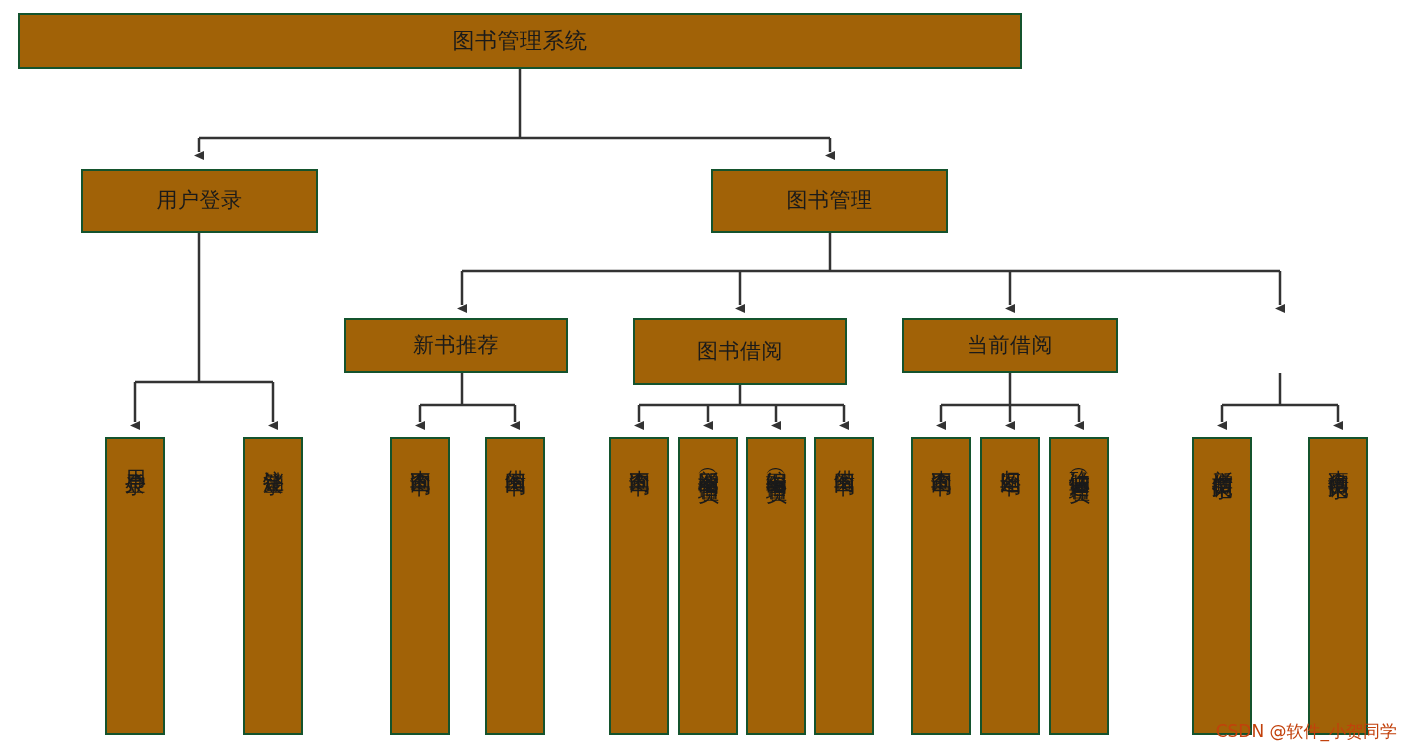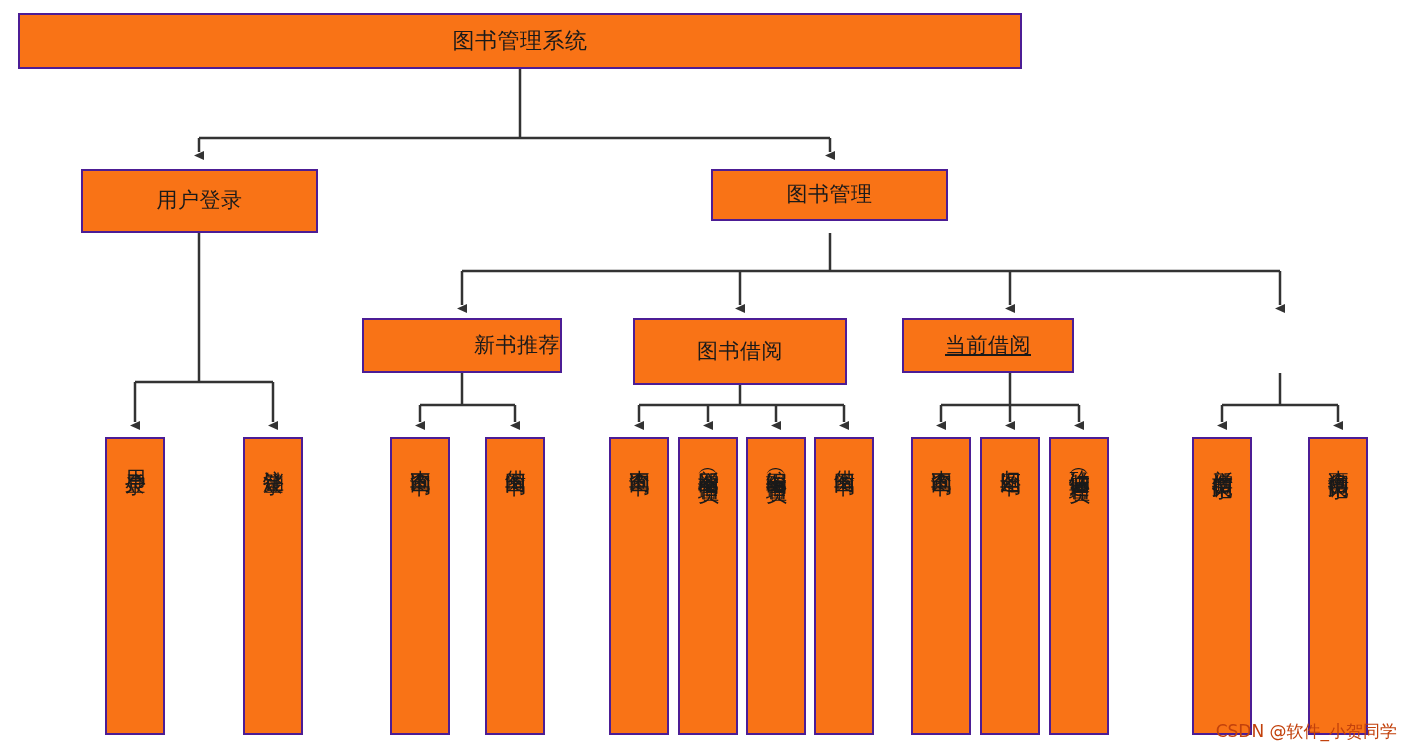--- a/index.html
+++ b/index.html
@@ -22,22 +22,22 @@
     position: absolute;
     left: 0;
     top: 0;
     width: 1405px;
     height: 747px;
     pointer-events: none;
   }
   .node {
     position: absolute;
     box-sizing: border-box;
-    background: #f97316;
-    border: 2px solid #4c1d95;
+    background: #a16207;
+    border: 2px solid #14532d;
     display: flex;
     align-items: center;
     justify-content: center;
     color: #1a1a1a;
   }
   .node .node-label {
     display: block;
     text-align: center;
     line-height: 1.22;
     white-space: pre;
@@ -128,31 +128,31 @@
     </g>
   </svg>
 
   <div class="node horiz root" style="left:18px; top:13px; width:1004px; height:56px;">
     <span class="node-label">图书管理系统</span>
   </div>
 
   <div class="node horiz" style="left:81px; top:169px; width:237px; height:64px;">
     <span class="node-label">用户登录</span>
   </div>
-  <div class="node horiz" style="left:711px; top:169px; width:237px; height:52px;">
+  <div class="node horiz" style="left:711px; top:169px; width:237px; height:64px;">
     <span class="node-label">图书管理</span>
   </div>
 
-  <div class="node horiz" style="left:362px; top:318px; width:200px; height:55px;justify-content:flex-end;">
+  <div class="node horiz" style="left:344px; top:318px; width:224px; height:55px;">
     <span class="node-label">新书推荐</span>
   </div>
   <div class="node horiz" style="left:633px; top:318px; width:214px; height:67px;">
     <span class="node-label">图书借阅</span>
   </div>
-  <div class="node horiz" style="left:902px; top:318px; width:172px; height:55px;text-decoration:underline;">
+  <div class="node horiz" style="left:902px; top:318px; width:216px; height:55px;">
     <span class="node-label">当前借阅</span>
   </div>
 
   <div class="node vert" style="left:105px; top:437px; width:60px; height:298px;">
     <span class="node-label">用户登录</span>
   </div>
   <div class="node vert" style="left:243px; top:437px; width:60px; height:298px;">
     <span class="node-label">注销登录</span>
   </div>
 

